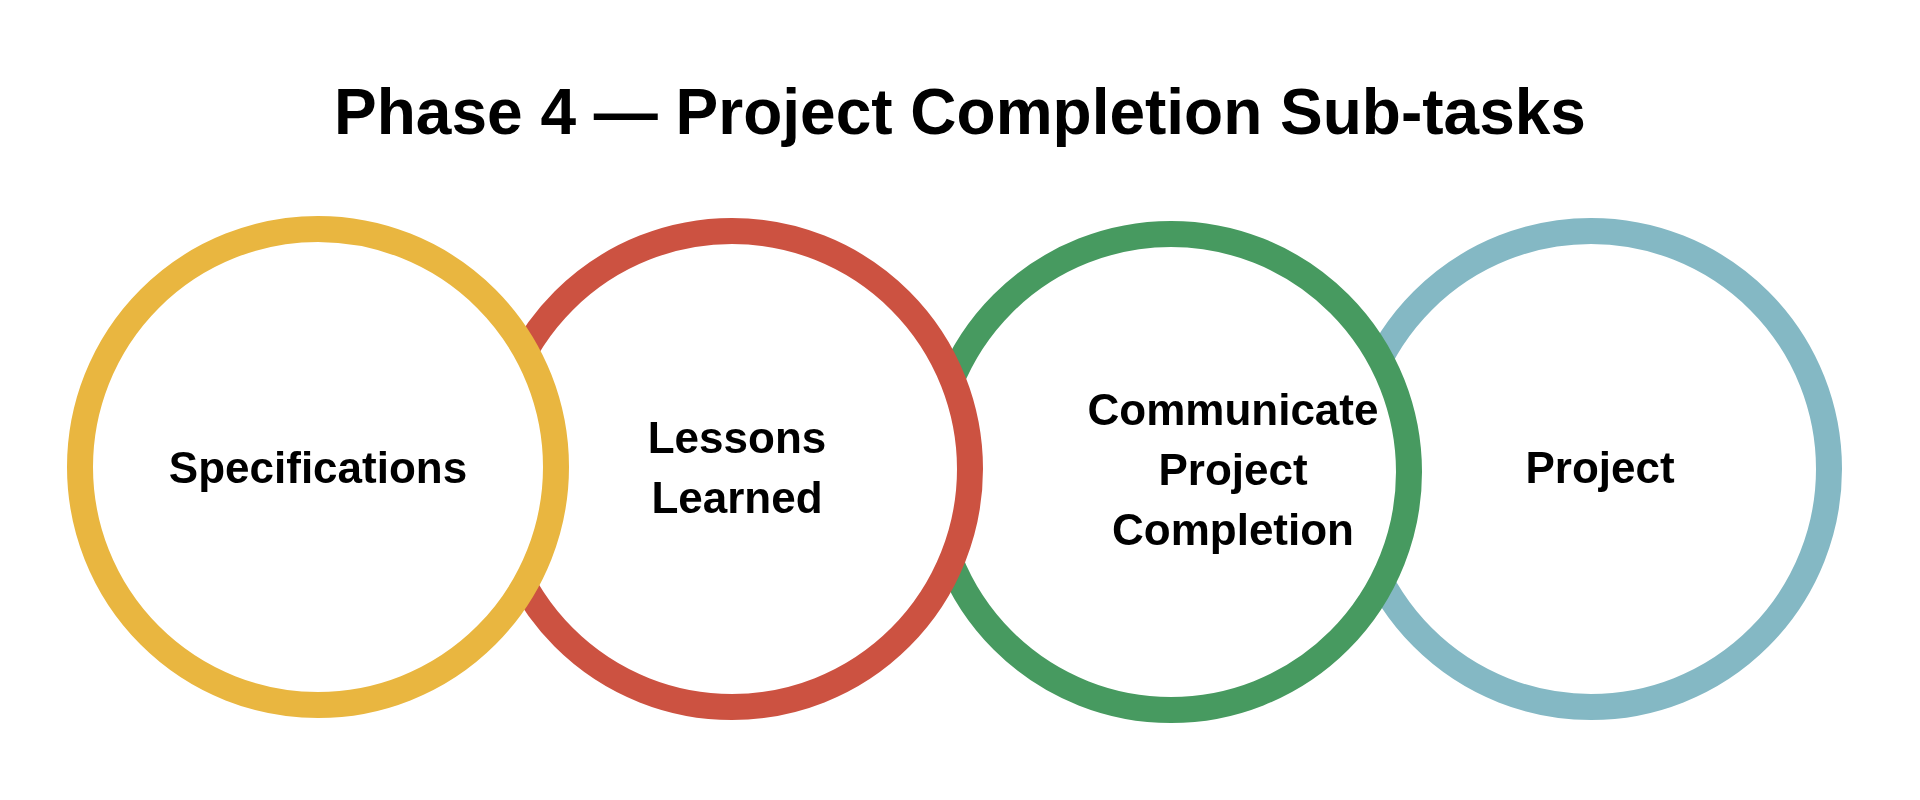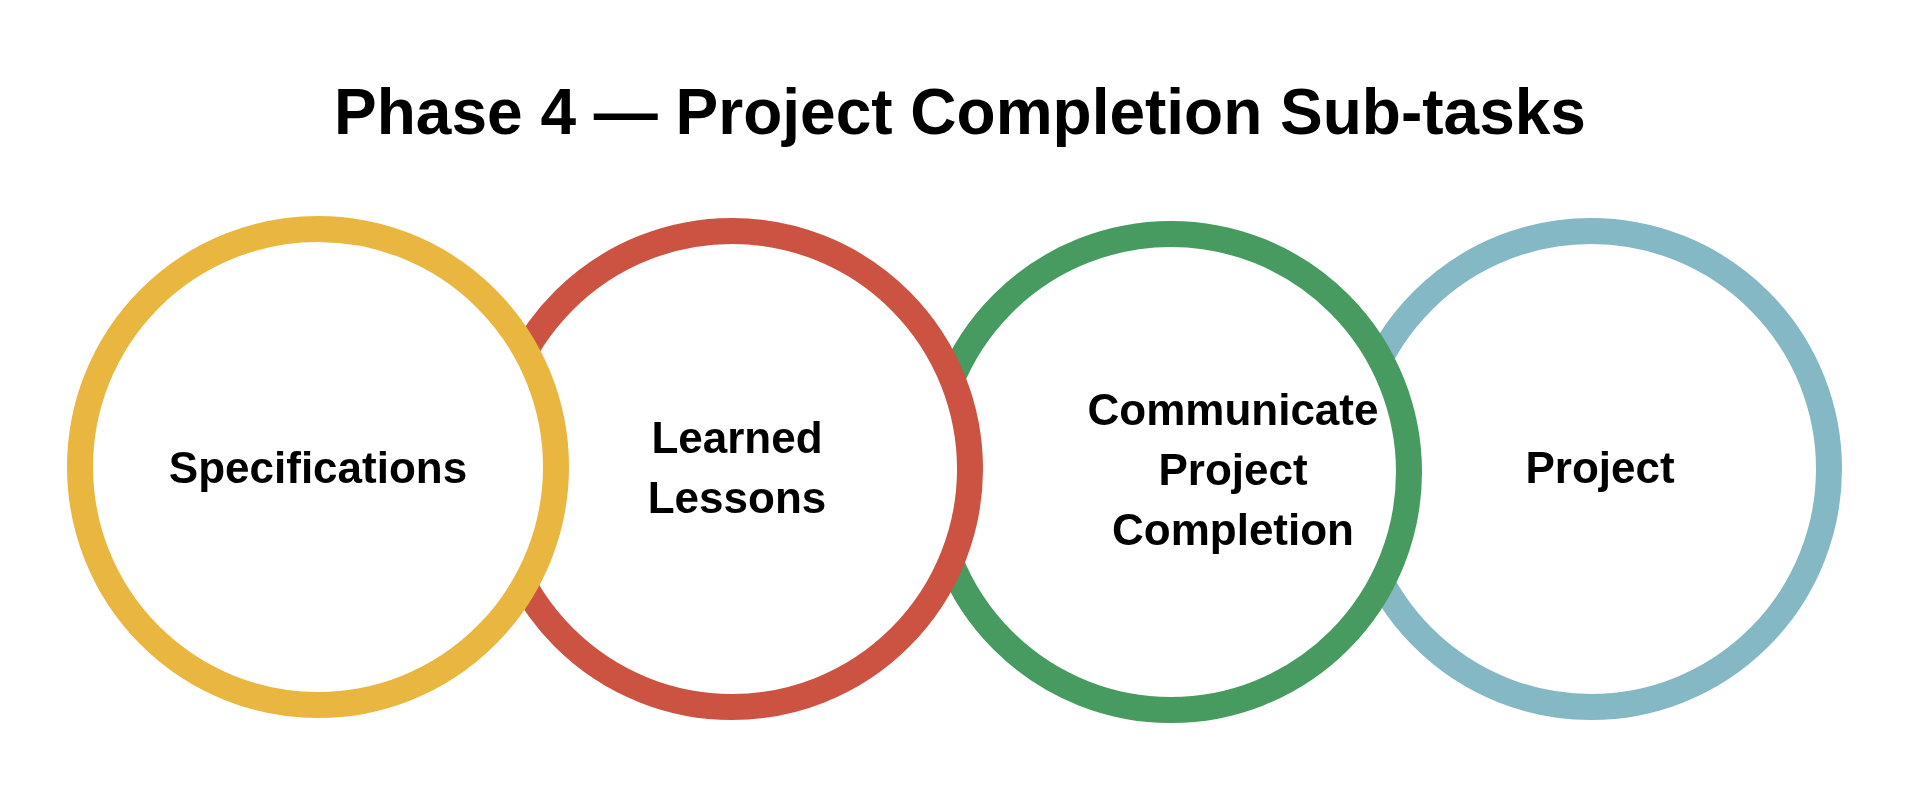--- a/index.html
+++ b/index.html
@@ -68,22 +68,22 @@
   <div class="ring" style="left:1340px; top:218px; border-color:#84B8C4; z-index:1;"></div>
   <div class="ring" style="left:920px; top:221px; border-color:#479A60; z-index:2;"></div>
   <div class="ring" style="left:481px; top:218px; border-color:#CC5241; z-index:3;"></div>
   <div class="ring" style="left:67px; top:216px; border-color:#E9B640; z-index:4;"></div>
 
   <div class="ring-label" style="left:318px; top:468px; z-index:10;">
     <span>Specifications</span>
   </div>
 
   <div class="ring-label" style="left:737px; top:468px; z-index:10;">
+    <span>Lessons</span>
     <span>Learned</span>
-    <span>Lessons</span>
   </div>
 
   <div class="ring-label" style="left:1233px; top:470px; z-index:10;">
     <span>Communicate</span>
     <span>Project</span>
     <span>Completion</span>
   </div>
 
   <div class="ring-label" style="left:1600px; top:468px; z-index:10;">
     <span>Project</span>

